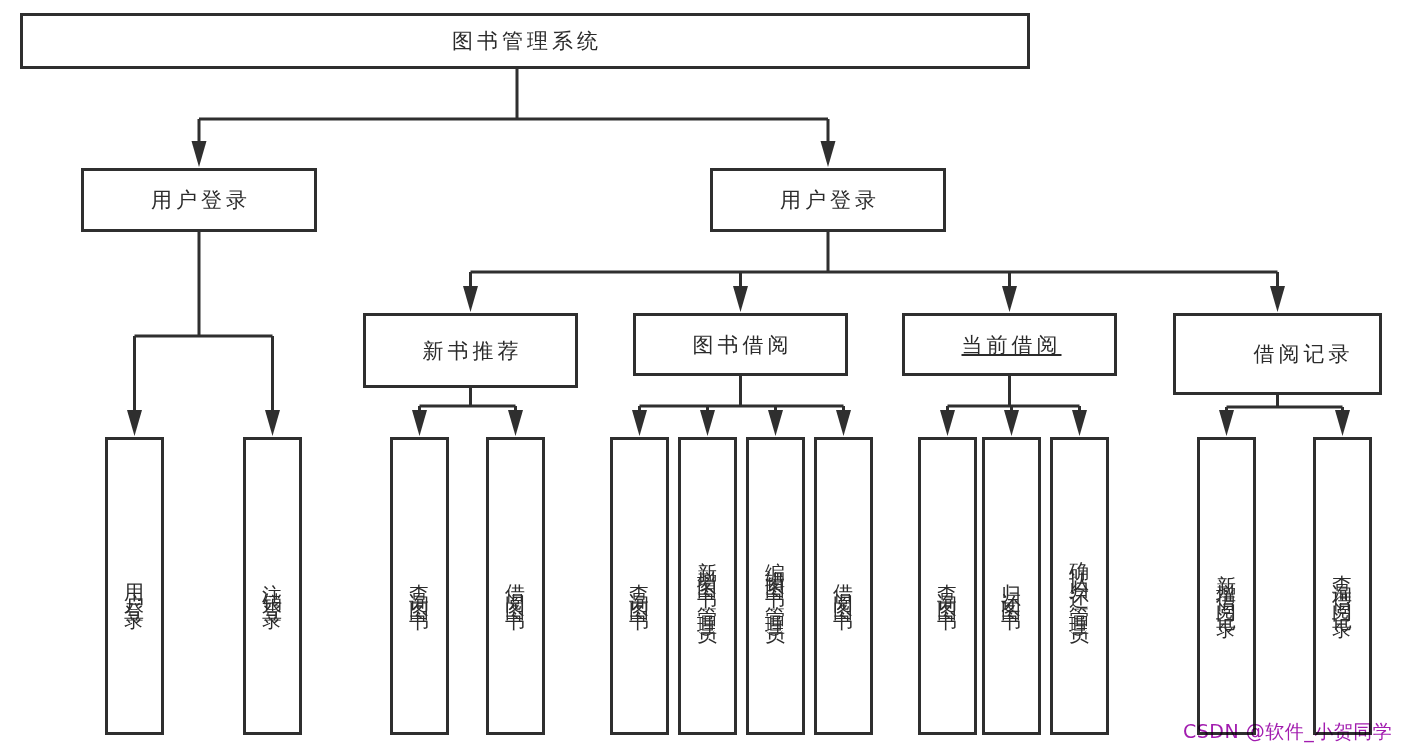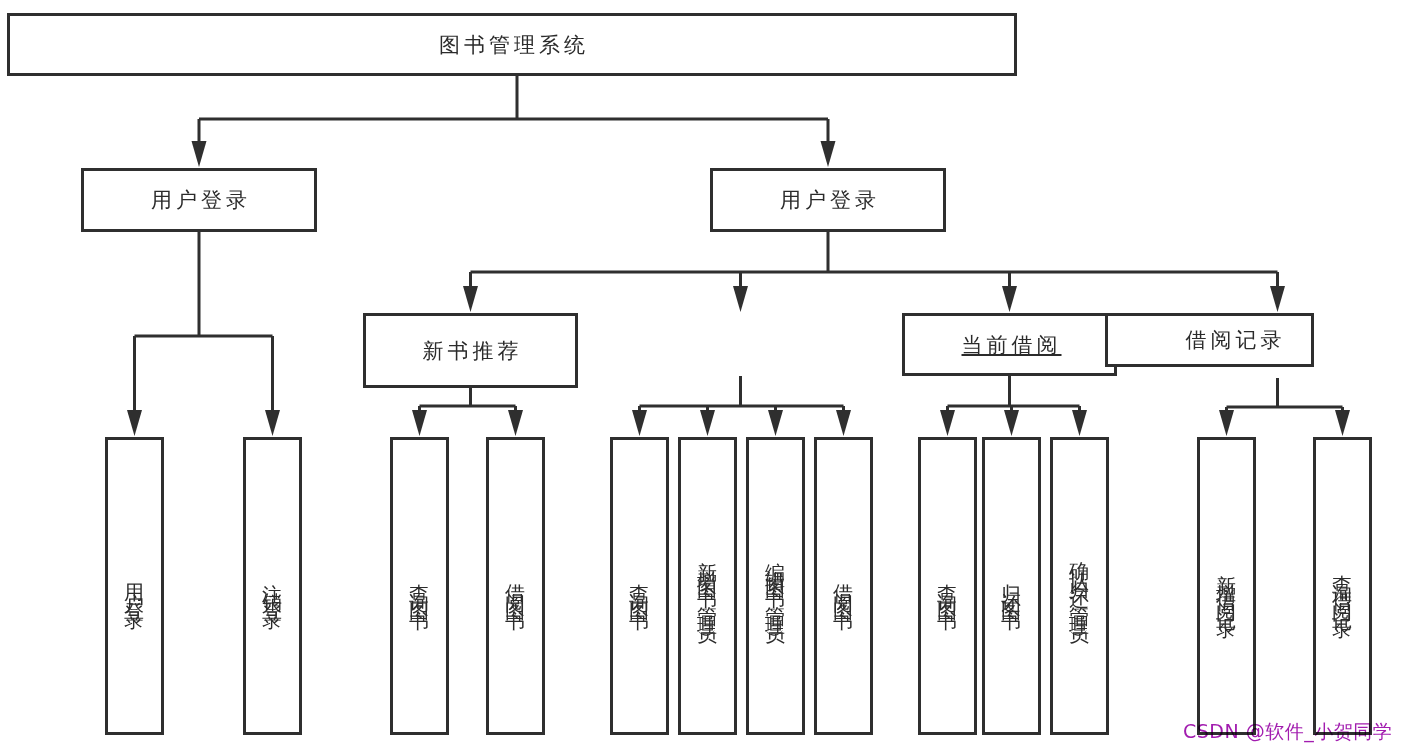--- a/index.html
+++ b/index.html
@@ -73,28 +73,29 @@
       <polygon points="768,410 783,410 775.5,436"></polygon>
       <polygon points="836,410 851,410 843.5,436"></polygon>
       <polygon points="940,410 955,410 947.5,436"></polygon>
       <polygon points="1004,410 1019,410 1011.5,436"></polygon>
       <polygon points="1072,410 1087,410 1079.5,436"></polygon>
       <polygon points="1219,410 1234,410 1226.5,436"></polygon>
       <polygon points="1335,410 1350,410 1342.5,436"></polygon>
     </g>
   </svg>
 
-  <div class="node hnode" style="left:7px; top:13px; width:1010px; height:63px;">图书管理系统</div>
+  <div class="node hnode" style="left:20px; top:13px; width:1010px; height:56px;">图书管理系统</div>
 
   <div class="node hnode" style="left:81px; top:168px; width:236px; height:64px;">用户登录</div>
   <div class="node hnode" style="left:710px; top:168px; width:236px; height:64px;">用户登录</div>
 
   <div class="node hnode" style="left:363px; top:313px; width:215px; height:75px;">新书推荐</div>
+  <div class="node hnode" style="left:633px; top:313px; width:215px; height:63px;">图书借阅</div>
   <div class="node hnode" style="left:902px; top:313px; width:215px; height:63px;text-decoration:underline;">当前借阅</div>
-  <div class="node hnode" style="left:1105px; top:313px; width:209px; height:54px;padding-left:48px;">借阅记录</div>
+  <div class="node hnode" style="left:1173px; top:313px; width:209px; height:82px;padding-left:48px;">借阅记录</div>
 
   <div class="node leaf" style="left:105px;">
     <span class="vtext">用户登录</span>
   </div>
   <div class="node leaf" style="left:243px;">
     <span class="vtext">注销登录</span>
   </div>
 
   <div class="node leaf" style="left:390px;">
     <span class="vtext">查询图书</span>

